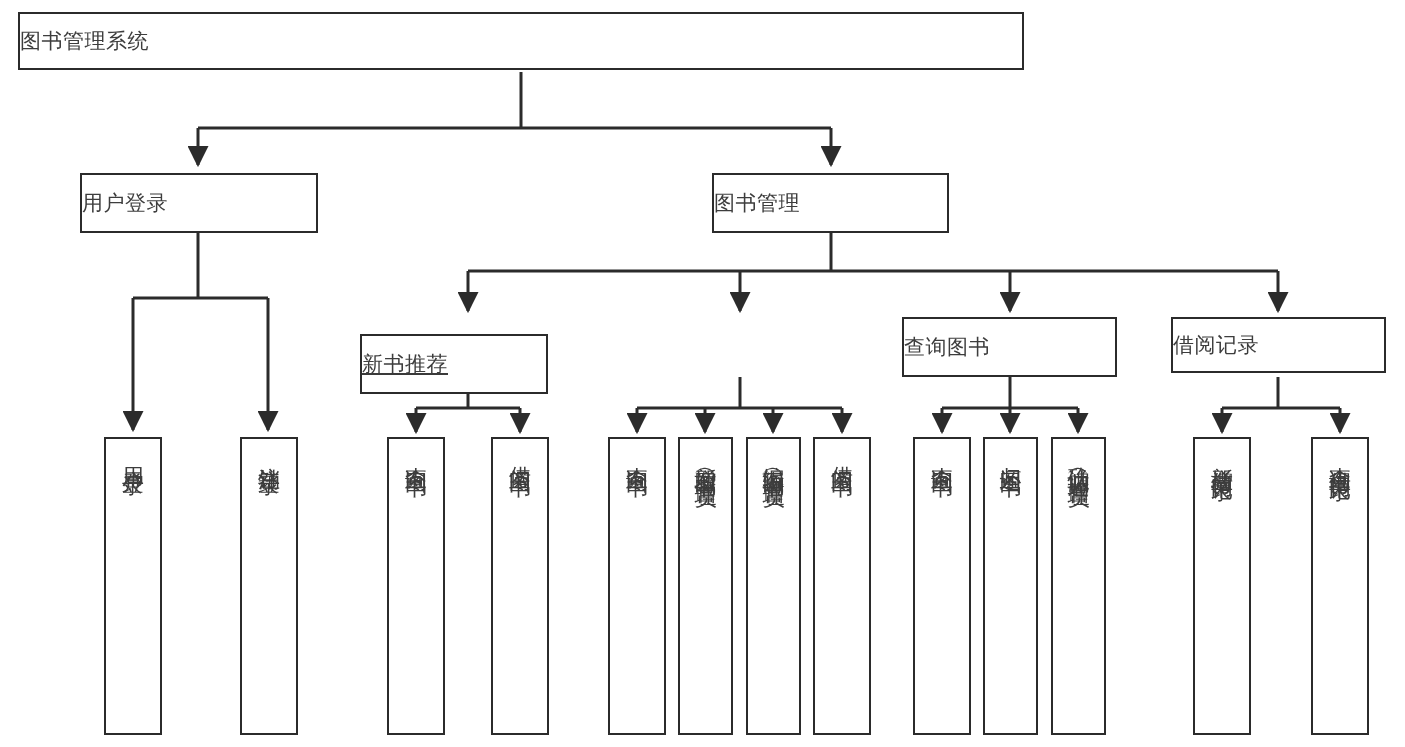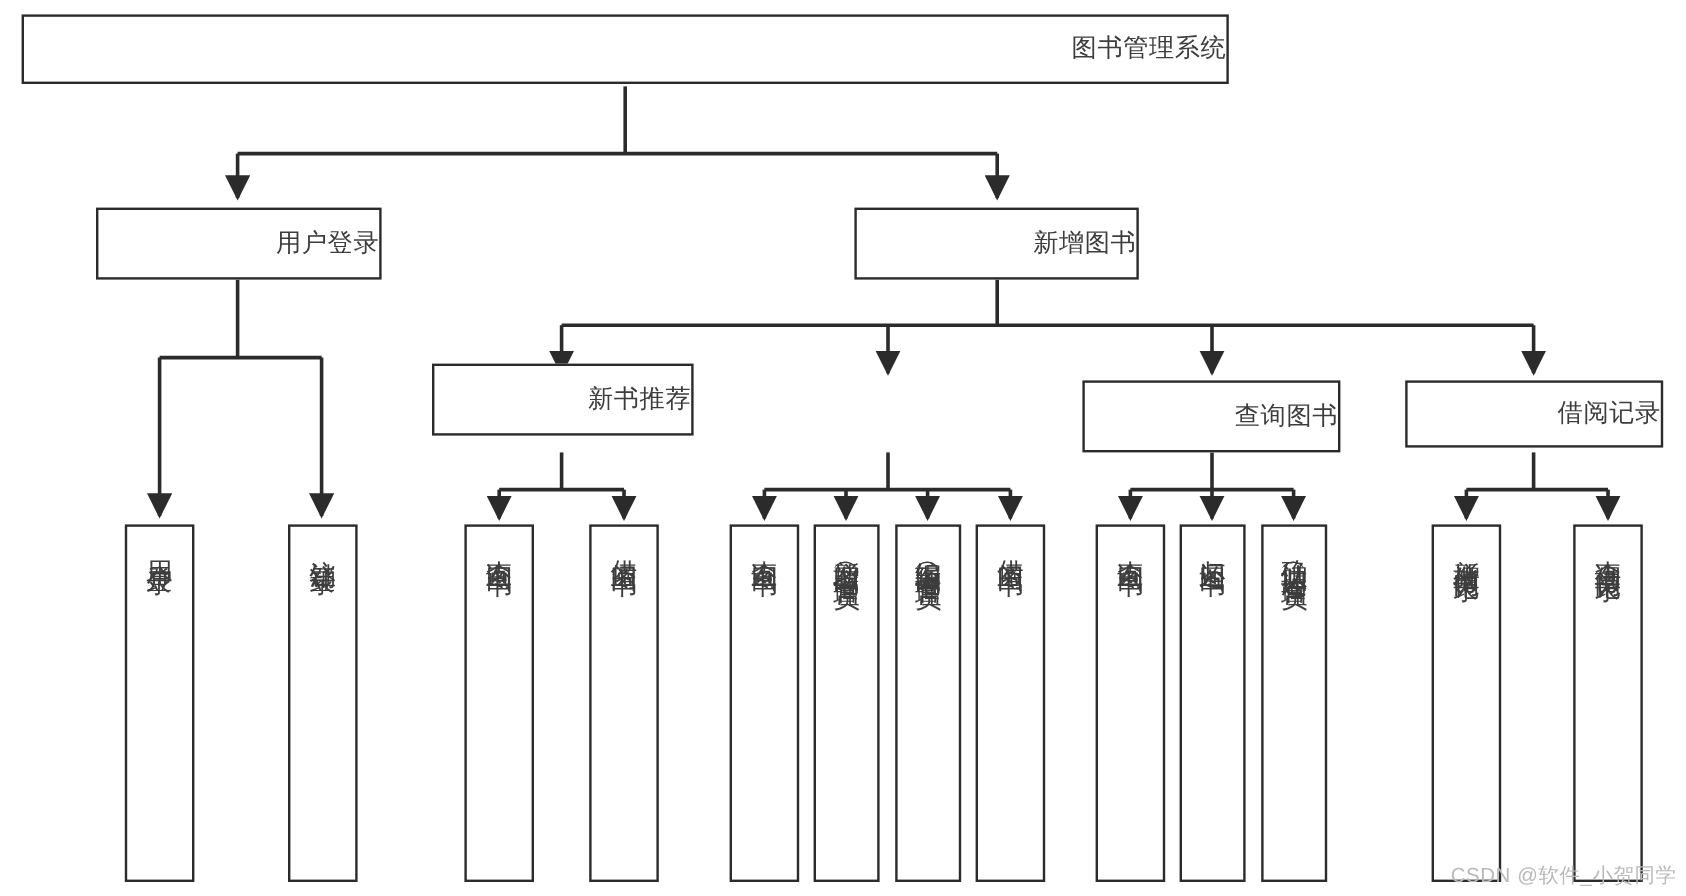--- a/index.html
+++ b/index.html
@@ -26,21 +26,21 @@
     width: 1405px;
     height: 747px;
   }
   .node {
     position: absolute;
     box-sizing: border-box;
     border: 2px solid #2b2b2b;
     background: #ffffff;
     display: flex;
     align-items: center;
-    justify-content: flex-end;
+    justify-content: flex-start;
     color: #3a3a3a;
     z-index: 3;
   }
   .node-label {
     display: block;
     line-height: 1.18;
     letter-spacing: 0.5px;
     color: #3d3d3d;
   }
   
@@ -128,24 +128,24 @@
   </svg>
 
   <div class="node h" style="left:18px; top:12px; width:1006px; height:58px;">
     <span class="node-label">图书管理系统</span>
   </div>
 
   <div class="node h" style="left:80px; top:173px; width:238px; height:60px;">
     <span class="node-label">用户登录</span>
   </div>
   <div class="node h" style="left:712px; top:173px; width:237px; height:60px;">
-    <span class="node-label">新增图书</span>
+    <span class="node-label">图书管理</span>
   </div>
 
-  <div class="node h" style="left:360px; top:303px; width:218px; height:60px;">
+  <div class="node h" style="left:360px; top:334px; width:188px; height:60px;text-decoration:underline;">
     <span class="node-label">新书推荐</span>
   </div>
   <div class="node h" style="left:902px; top:317px; width:215px; height:60px;">
     <span class="node-label">查询图书</span>
   </div>
   <div class="node h" style="left:1171px; top:317px; width:215px; height:56px;">
     <span class="node-label">借阅记录</span>
   </div>
 
   <div class="node v" style="left:104px; top:437px; width:58px; height:298px;">
@@ -185,14 +185,13 @@
     <span class="node-label">确认归还（管理员）</span>
   </div>
 
   <div class="node v" style="left:1193px; top:437px; width:58px; height:298px;">
     <span class="node-label">新增借阅记录</span>
   </div>
   <div class="node v" style="left:1311px; top:437px; width:58px; height:298px;">
     <span class="node-label">查询借阅记录</span>
   </div>
 
-  <div class="watermark">CSDN @软件_小贺同学</div>
 </div>
 
 </body></html>

